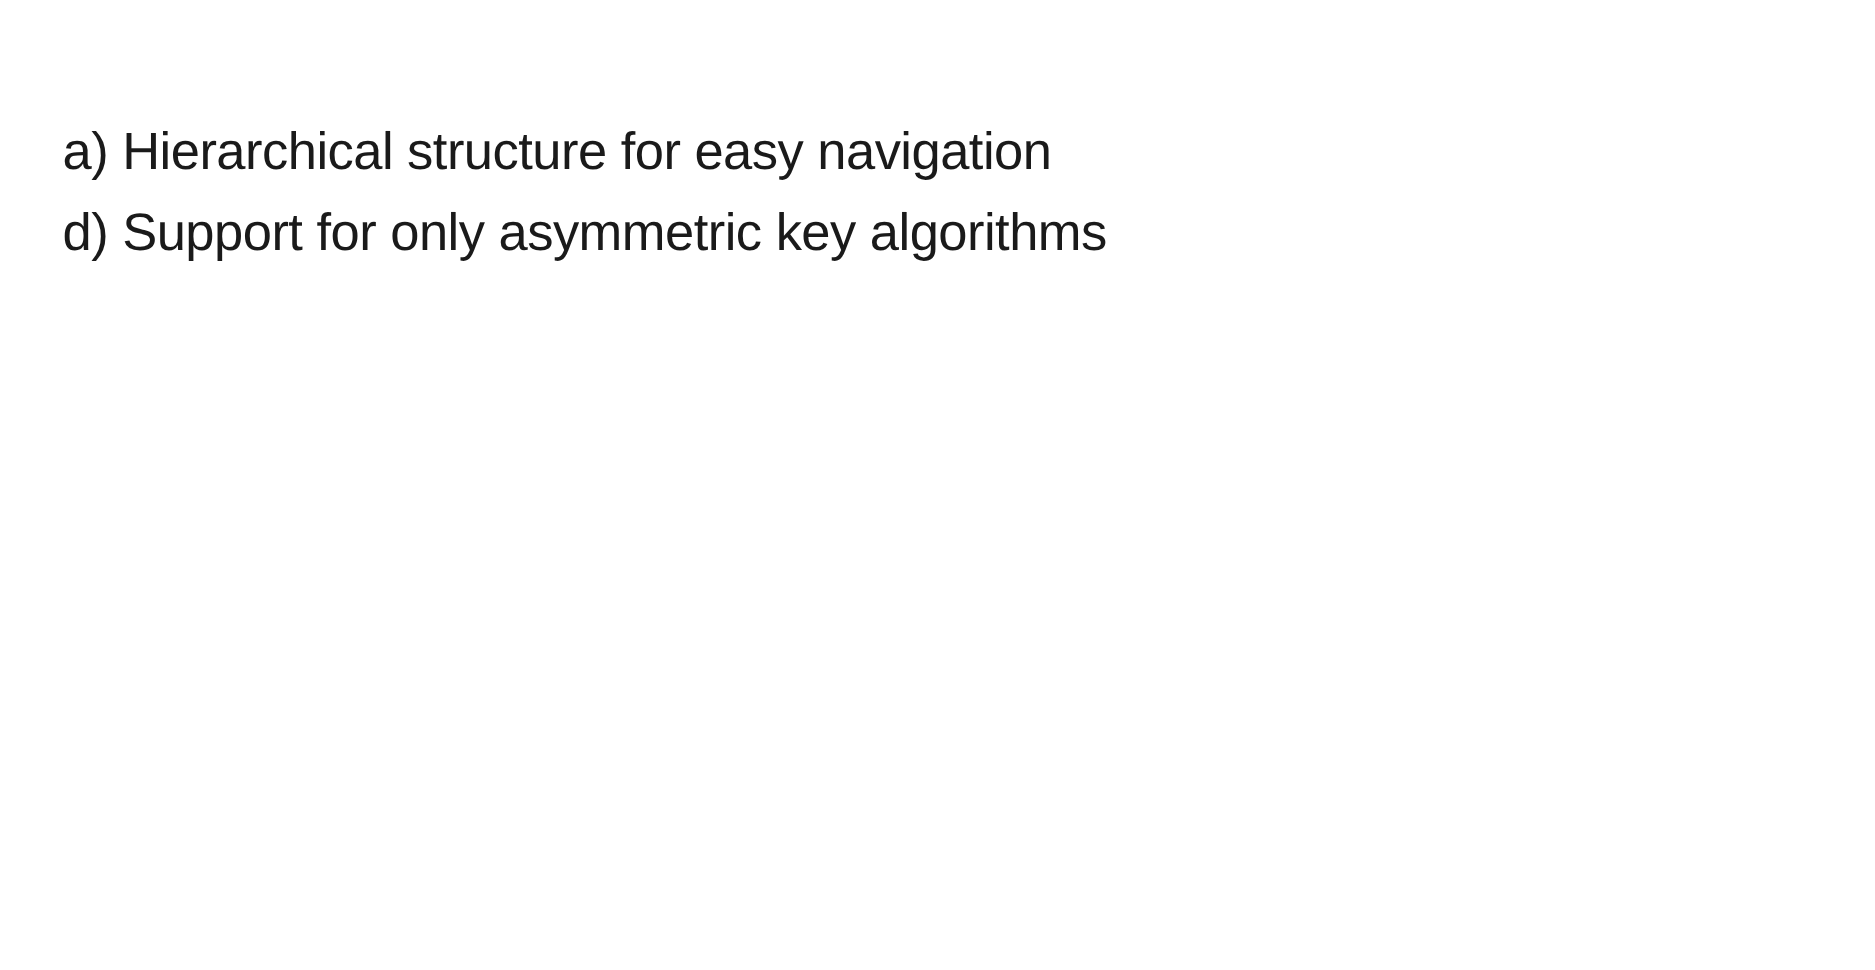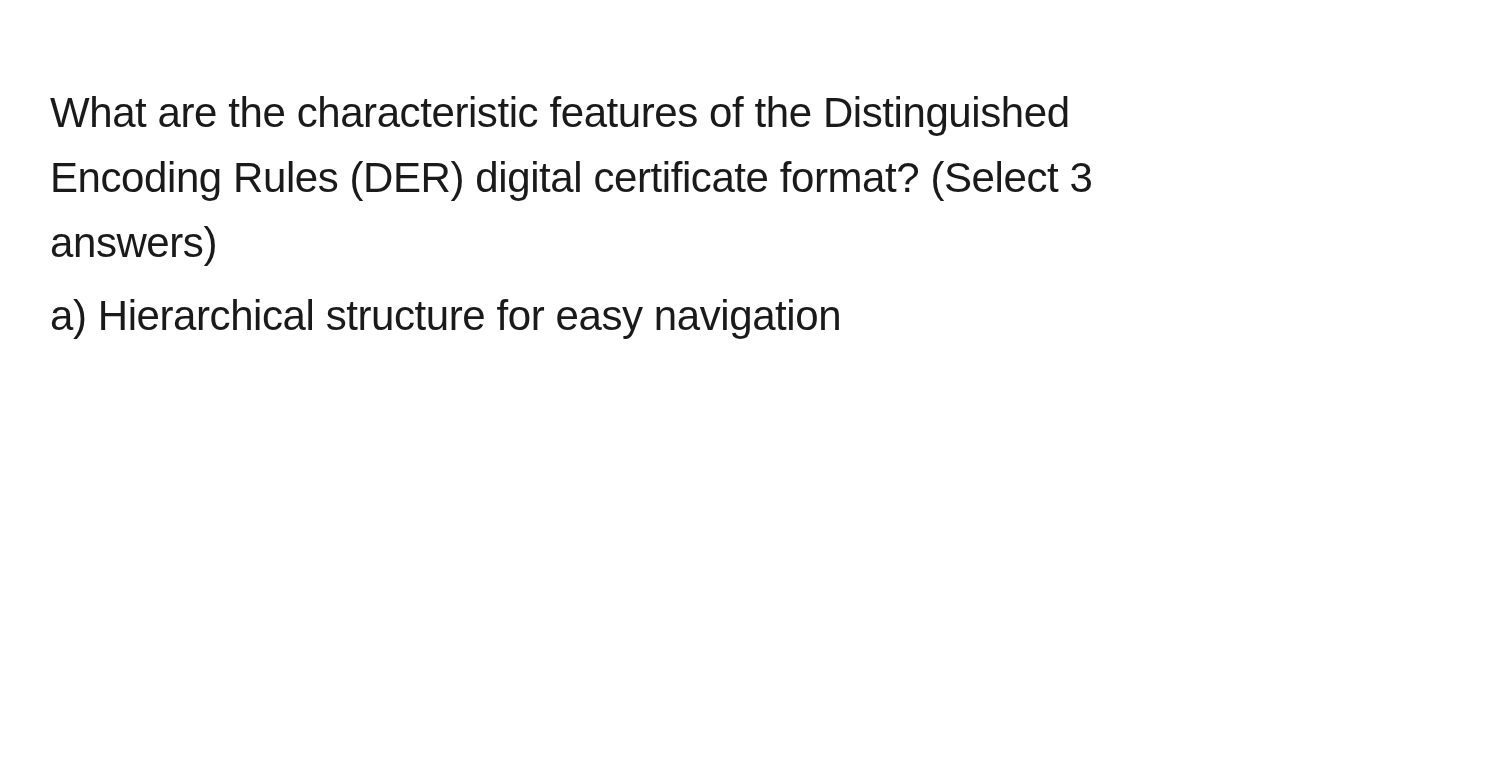--- a/index.html
+++ b/index.html
@@ -31,17 +31,17 @@
       font-size: 42px;
       line-height: 1.55;
       font-weight: 400;
       letter-spacing: -0.01em;
     }
   </style>
 </head>
 <body>
 
 <div class="content">
-  <div class="question">What are the characteristic features of the Distinguished Encoding Rules (DER) digital certificate format? (Select 3 answers)</div>
   <div class="options">
     <div class="option">a) Hierarchical structure for easy navigation</div>
+    <div class="option">d) Support for only asymmetric key algorithms</div>
   </div>
 </div>
 
 </body></html>

